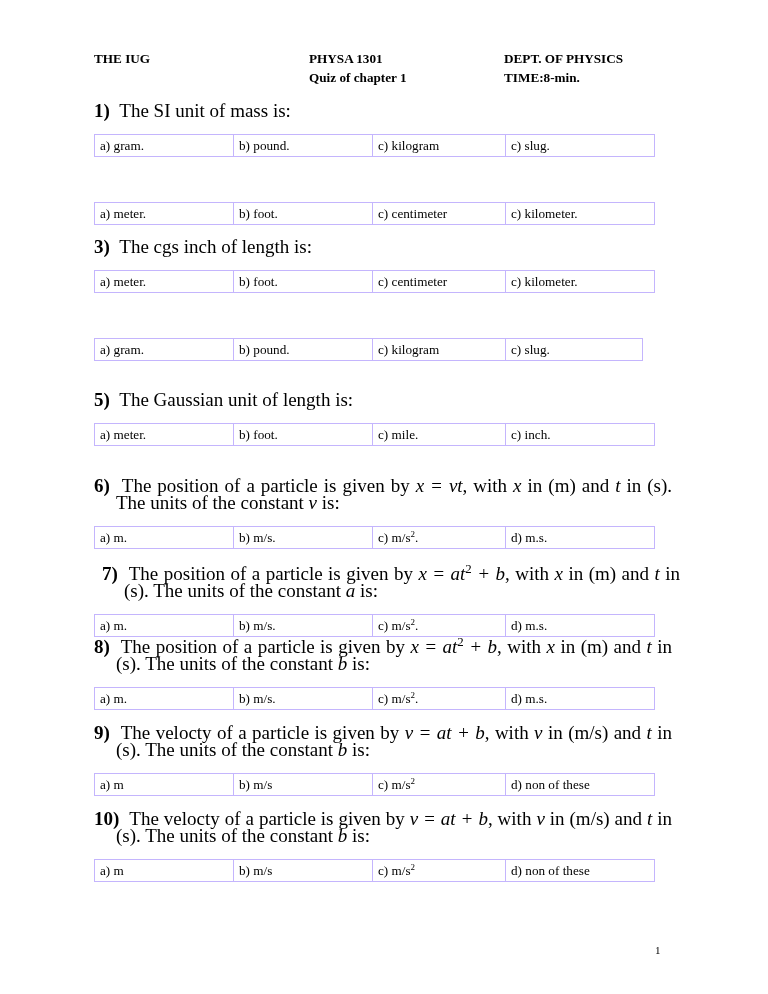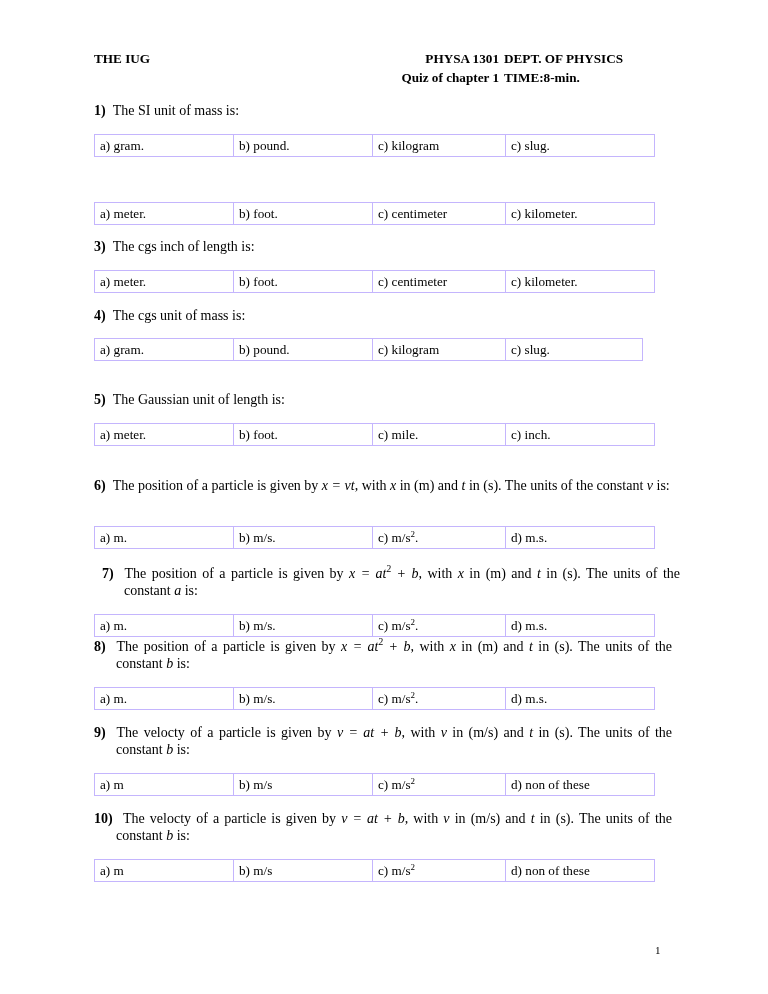--- a/index.html
+++ b/index.html
@@ -37,39 +37,39 @@
   .hdr-left {
     position: absolute;
     left: 0;
     top: 0;
   }
   .hdr-center {
     position: absolute;
     left: 215px;
     top: 0;
     width: 190px;
-    text-align: right;
+    text-align: left;
   }
   .hdr-right {
     position: absolute;
     left: 410px;
     top: 0;
   }
   .hdr-line2 {
     display: block;
     margin-top: 2px;
   }
 
   
   .qblock {
     position: absolute;
     left: 94px;
   }
   .qtext {
-    font-size: 14px;
+    font-size: 19px;
     line-height: 16.5px;
     text-align: justify;
     text-justify: inter-word;
     padding-left: 22px;
     text-indent: -22px;
   }
   .qtext.nojust {
     text-align: left;
   }
   .qnum {
@@ -175,26 +175,20 @@
     <tbody>
         <tr>
       <td class="c1">a) meter.</td>
       <td class="c2">b) foot.</td>
       <td class="c3">c) centimeter</td>
       <td class="c4">c) kilometer.</td>
     </tr>
   </tbody>
     </table>
 
-  <div class="qblock" style="top:308px; width:560px;">
-    <div class="qtext nojust">
-      <span class="qnum">4)</span>
-      <span>&nbsp;</span><span>The cgs unit of mass is:</span>
-    </div>
-  </div>
   <table class="atable" style="top:338px;">
     <tbody>
         <tr>
       <td class="c1">a) gram.</td>
       <td class="c2">b) pound.</td>
       <td class="c3">c) kilogram</td>
       <td class="c4n">c) slug.</td>
     </tr>
   </tbody>
     </table>

